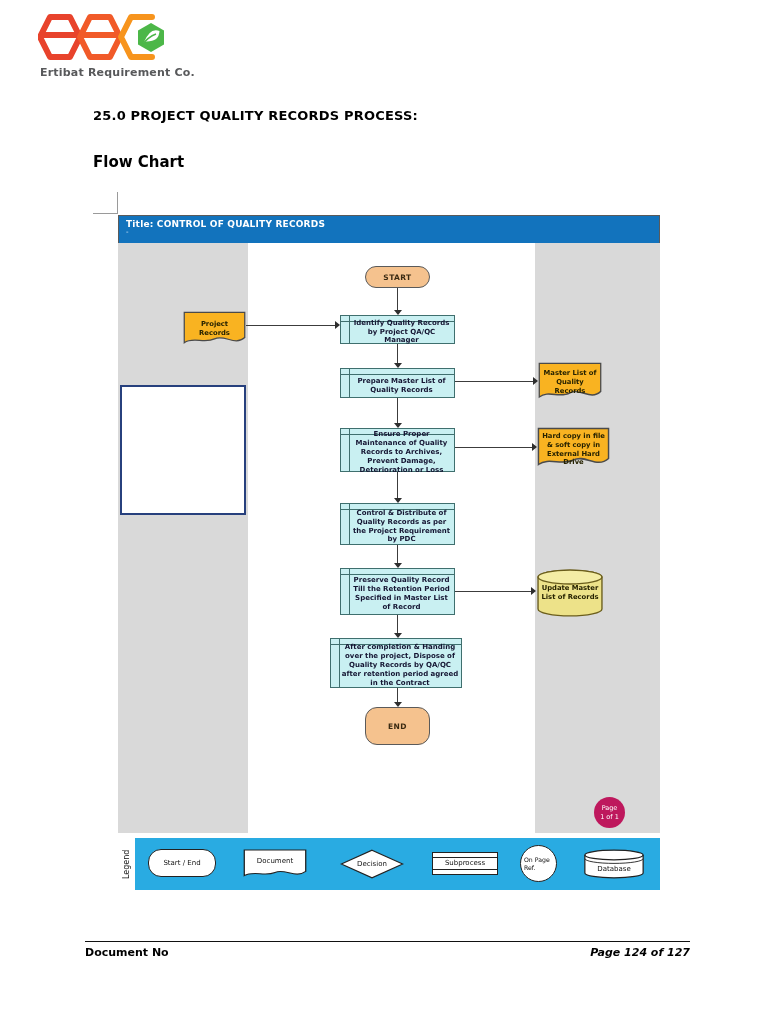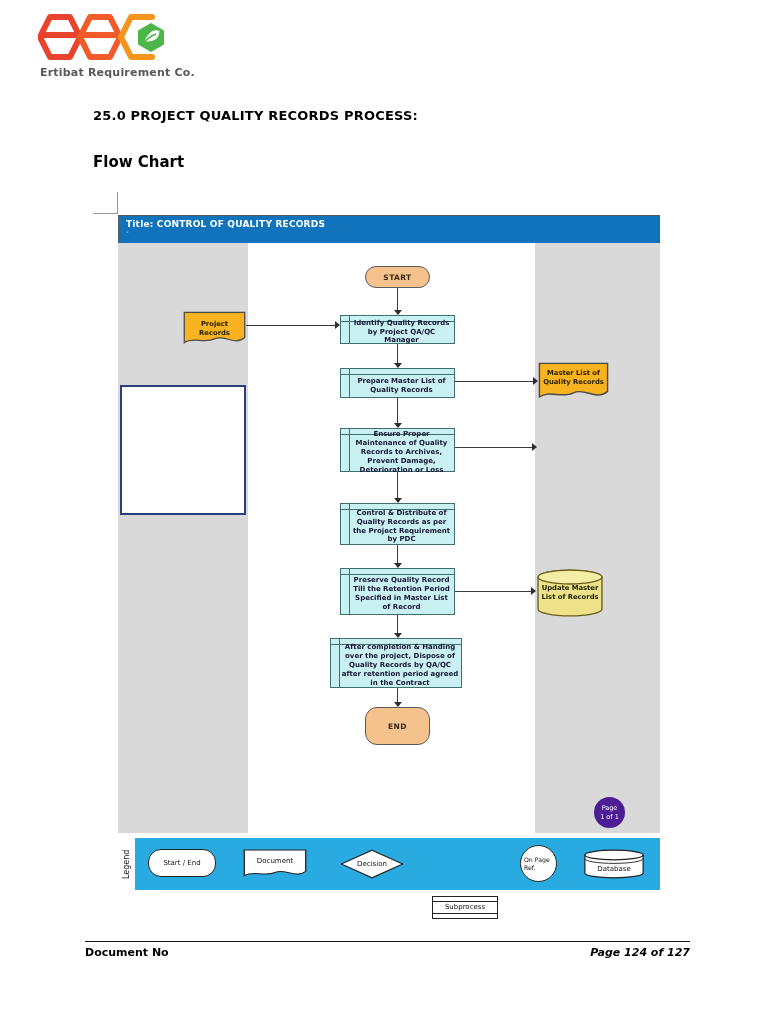--- a/index.html
+++ b/index.html
@@ -37,34 +37,34 @@
 
   .docshape svg,.cylshape svg{position:absolute;left:0;top:0;width:100%;height:100%;}
   .docshape .tx{position:absolute;left:3px;right:3px;top:5px;text-align:center;font-size:6.8px;line-height:1.3;font-weight:600;color:#262200;}
   .cylshape .tx{position:absolute;left:3px;right:3px;top:16px;text-align:center;font-size:6.8px;line-height:1.3;font-weight:600;color:#262200;}
 
   .vline{width:1px;background:#3c3c3c;}
   .hline{height:1px;background:#3c3c3c;}
   .arr-d{width:0;height:0;border-left:4px solid transparent;border-right:4px solid transparent;border-top:5px solid #2e2e2e;}
   .arr-r{width:0;height:0;border-top:4px solid transparent;border-bottom:4px solid transparent;border-left:5px solid #2e2e2e;}
 
-  .pagecirc{left:476px;top:582px;width:31px;height:31px;background:#4c1d95;border-radius:50%;color:#fff;
+  .pagecirc{left:476px;top:582px;width:31px;height:31px;background:#be185d;border-radius:50%;color:#fff;
             display:flex;flex-direction:column;align-items:center;justify-content:center;font-size:6.5px;line-height:1.25;text-align:center;}
 
   .navyrect{left:2px;top:170px;width:126px;height:130px;background:#fff;border:2px solid #27407d;box-sizing:border-box;}
 
   
   .legendbar{left:17px;top:623px;width:525px;height:52px;background:#29ABE2;}
   .legendlabel{left:0;top:623px;width:16px;height:52px;display:flex;align-items:center;justify-content:center;
                font-size:8px;color:#111;writing-mode:vertical-rl;transform:rotate(180deg);}
   .litem{position:absolute;top:11px;}
   .litem .tx{position:absolute;left:0;right:0;top:0;bottom:0;display:flex;align-items:center;justify-content:center;
              font-size:7px;font-weight:400;color:#111;line-height:1.2;}
   .lstadium{background:#fff;border:1px solid #222;border-radius:13px;box-sizing:border-box;}
-  .lsub{background:#fff;border:1px solid #222;box-sizing:border-box;margin-top:44px;}
+  .lsub{background:#fff;border:1px solid #222;box-sizing:border-box;}
   .lsub .lt{position:absolute;left:0;right:0;top:4px;height:1px;background:#222;}
   .lsub .lb{position:absolute;left:0;right:0;bottom:4px;height:1px;background:#222;}
   .lcirc{background:#fff;border:1px solid #222;border-radius:50%;box-sizing:border-box;}
   .lcirc .tx{font-size:6.2px;}
 
   
   .footline{left:85px;top:941px;width:605px;height:0;border-top:1.6px solid #111;}
   .foot-left{left:85px;top:946px;font-size:11px;font-weight:bold;}
   .foot-right{right:78px;top:946px;font-size:11px;font-weight:bold;font-style:italic;}
 </style>
@@ -164,27 +164,33 @@
 
   <div class="abs terminator" style="left:247px;top:492px;width:65px;height:38px;">END</div>
 
   <div class="abs docshape" style="left:65px;top:96px;width:63px;height:38px;">
     <svg viewBox="0 0 100 60" preserveAspectRatio="none">
       <path d="M2,2 H98 V42 C82,56 66,36 50,44 C34,52 16,40 2,50 Z" fill="#F9B321" stroke="#4a4a4a" stroke-width="2"></path>
     </svg>
     <div class="tx" style="top:9px;">Project Records</div>
   </div>
 
-  <div class="abs docshape" style="left:420px;top:147px;width:64px;height:42px;padding-left:7px;">
+  <div class="abs docshape" style="left:420px;top:147px;width:64px;height:42px;">
     <svg viewBox="0 0 100 60" preserveAspectRatio="none">
       <path d="M2,2 H98 V42 C82,56 66,36 50,44 C34,52 16,40 2,50 Z" fill="#F9B321" stroke="#4a4a4a" stroke-width="2"></path>
     </svg>
     <div class="tx" style="top:7px;">Master List of Quality Records</div>
   </div>
 
+  <div class="abs docshape" style="left:419px;top:212px;width:73px;height:45px;">
+    <svg viewBox="0 0 100 60" preserveAspectRatio="none">
+      <path d="M2,2 H98 V42 C82,56 66,36 50,44 C34,52 16,40 2,50 Z" fill="#F9B321" stroke="#4a4a4a" stroke-width="2"></path>
+    </svg>
+    <div class="tx" style="top:5px;">Hard copy in file &amp; soft copy in External Hard Drive</div>
+  </div>
 
   <div class="abs cylshape" style="left:418px;top:353px;width:68px;height:50px;">
     <svg viewBox="0 0 100 72" preserveAspectRatio="none">
       <path d="M3,13 a47,10 0 0 1 94,0 V59 a47,10 0 0 1 -94,0 Z" fill="#EDE289" stroke="#6b5e1c" stroke-width="2"></path>
       <ellipse cx="50" cy="13" rx="47" ry="10" fill="#F4EDA5" stroke="#6b5e1c" stroke-width="2"></ellipse>
     </svg>
     <div class="tx">Update Master List of Records</div>
   </div>
 
   <div class="abs pagecirc">

